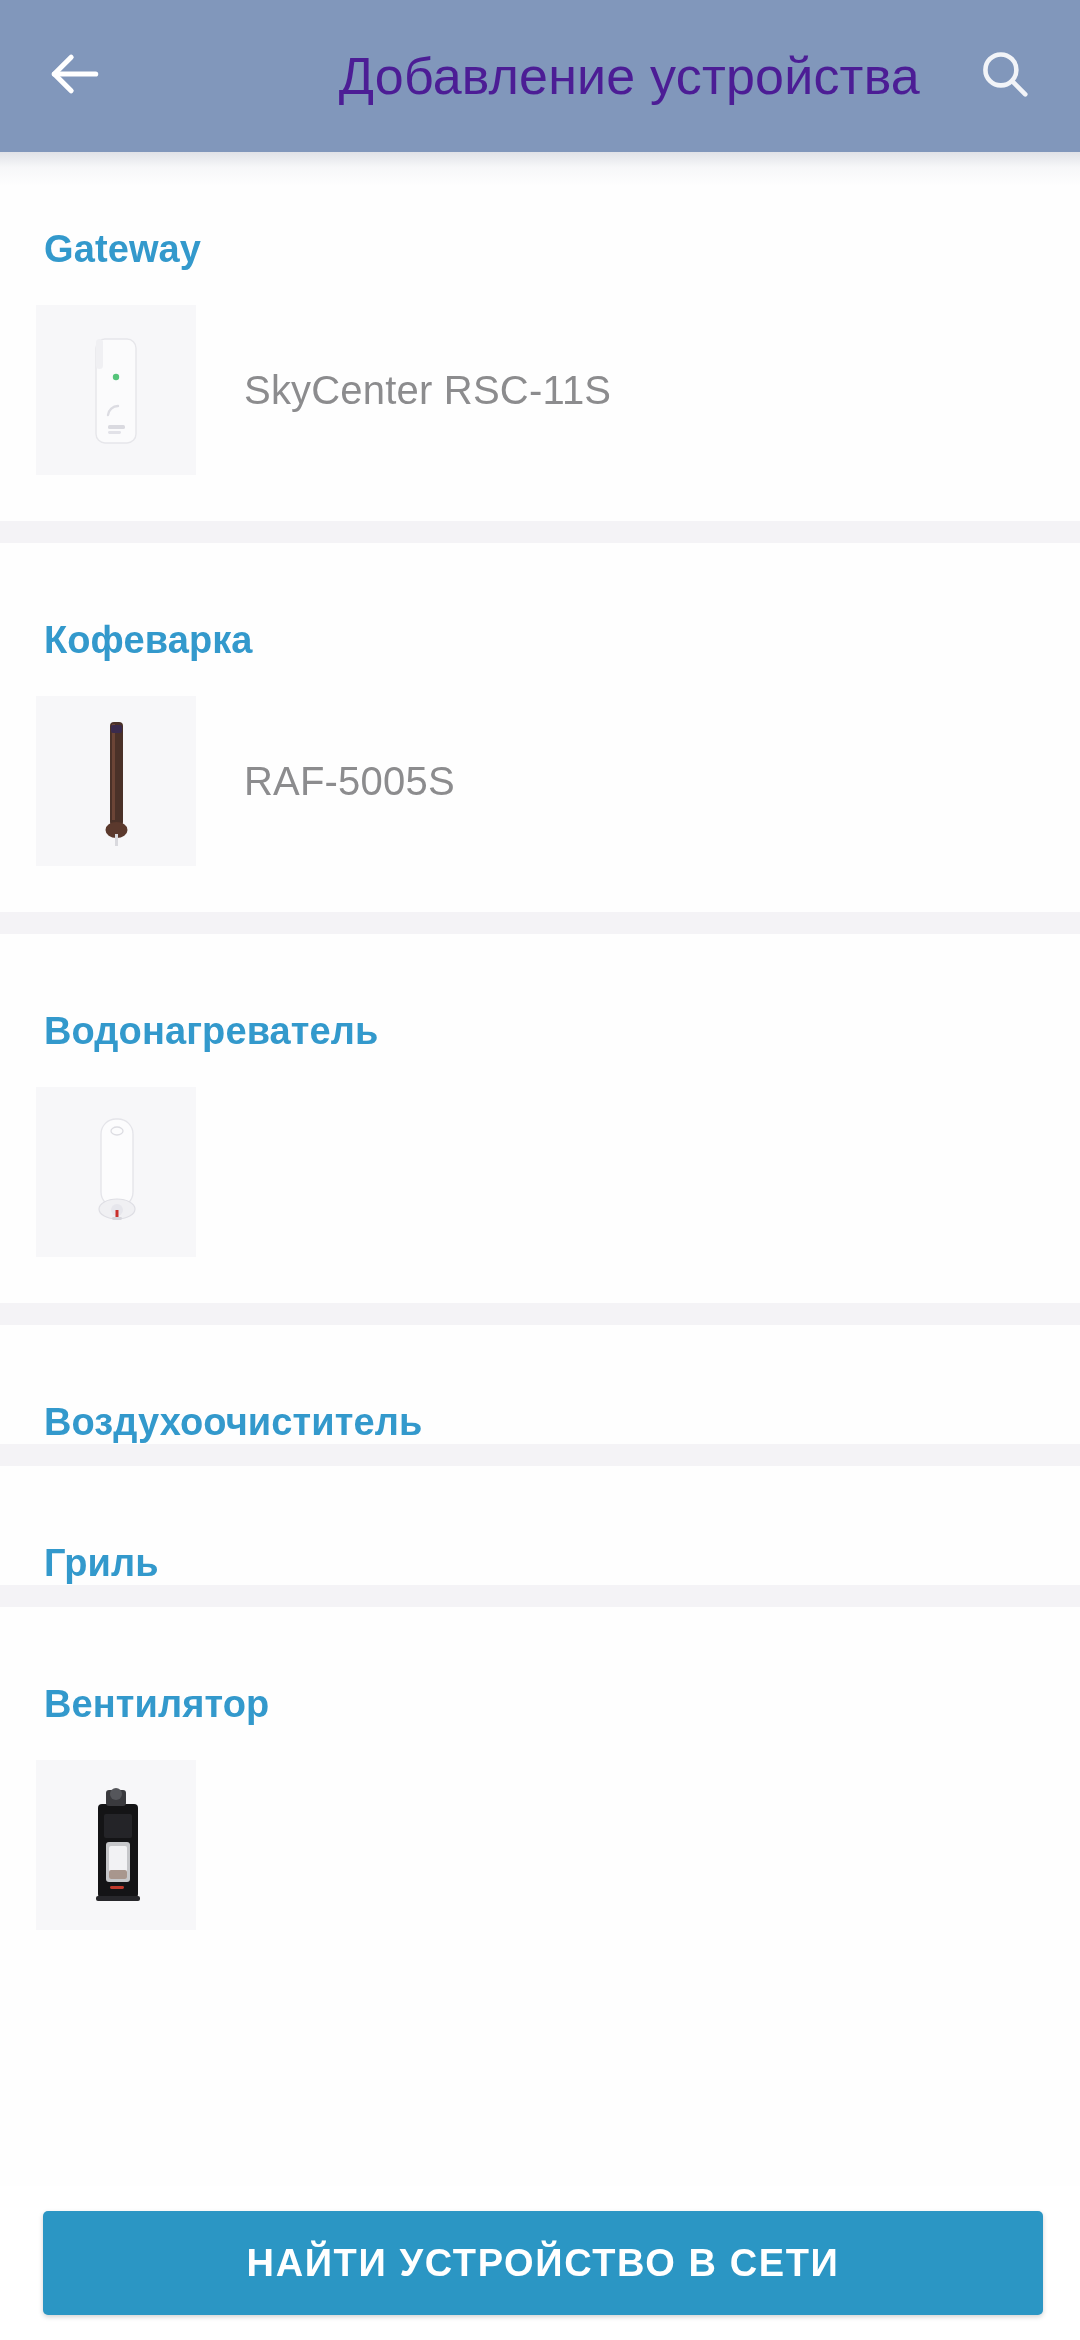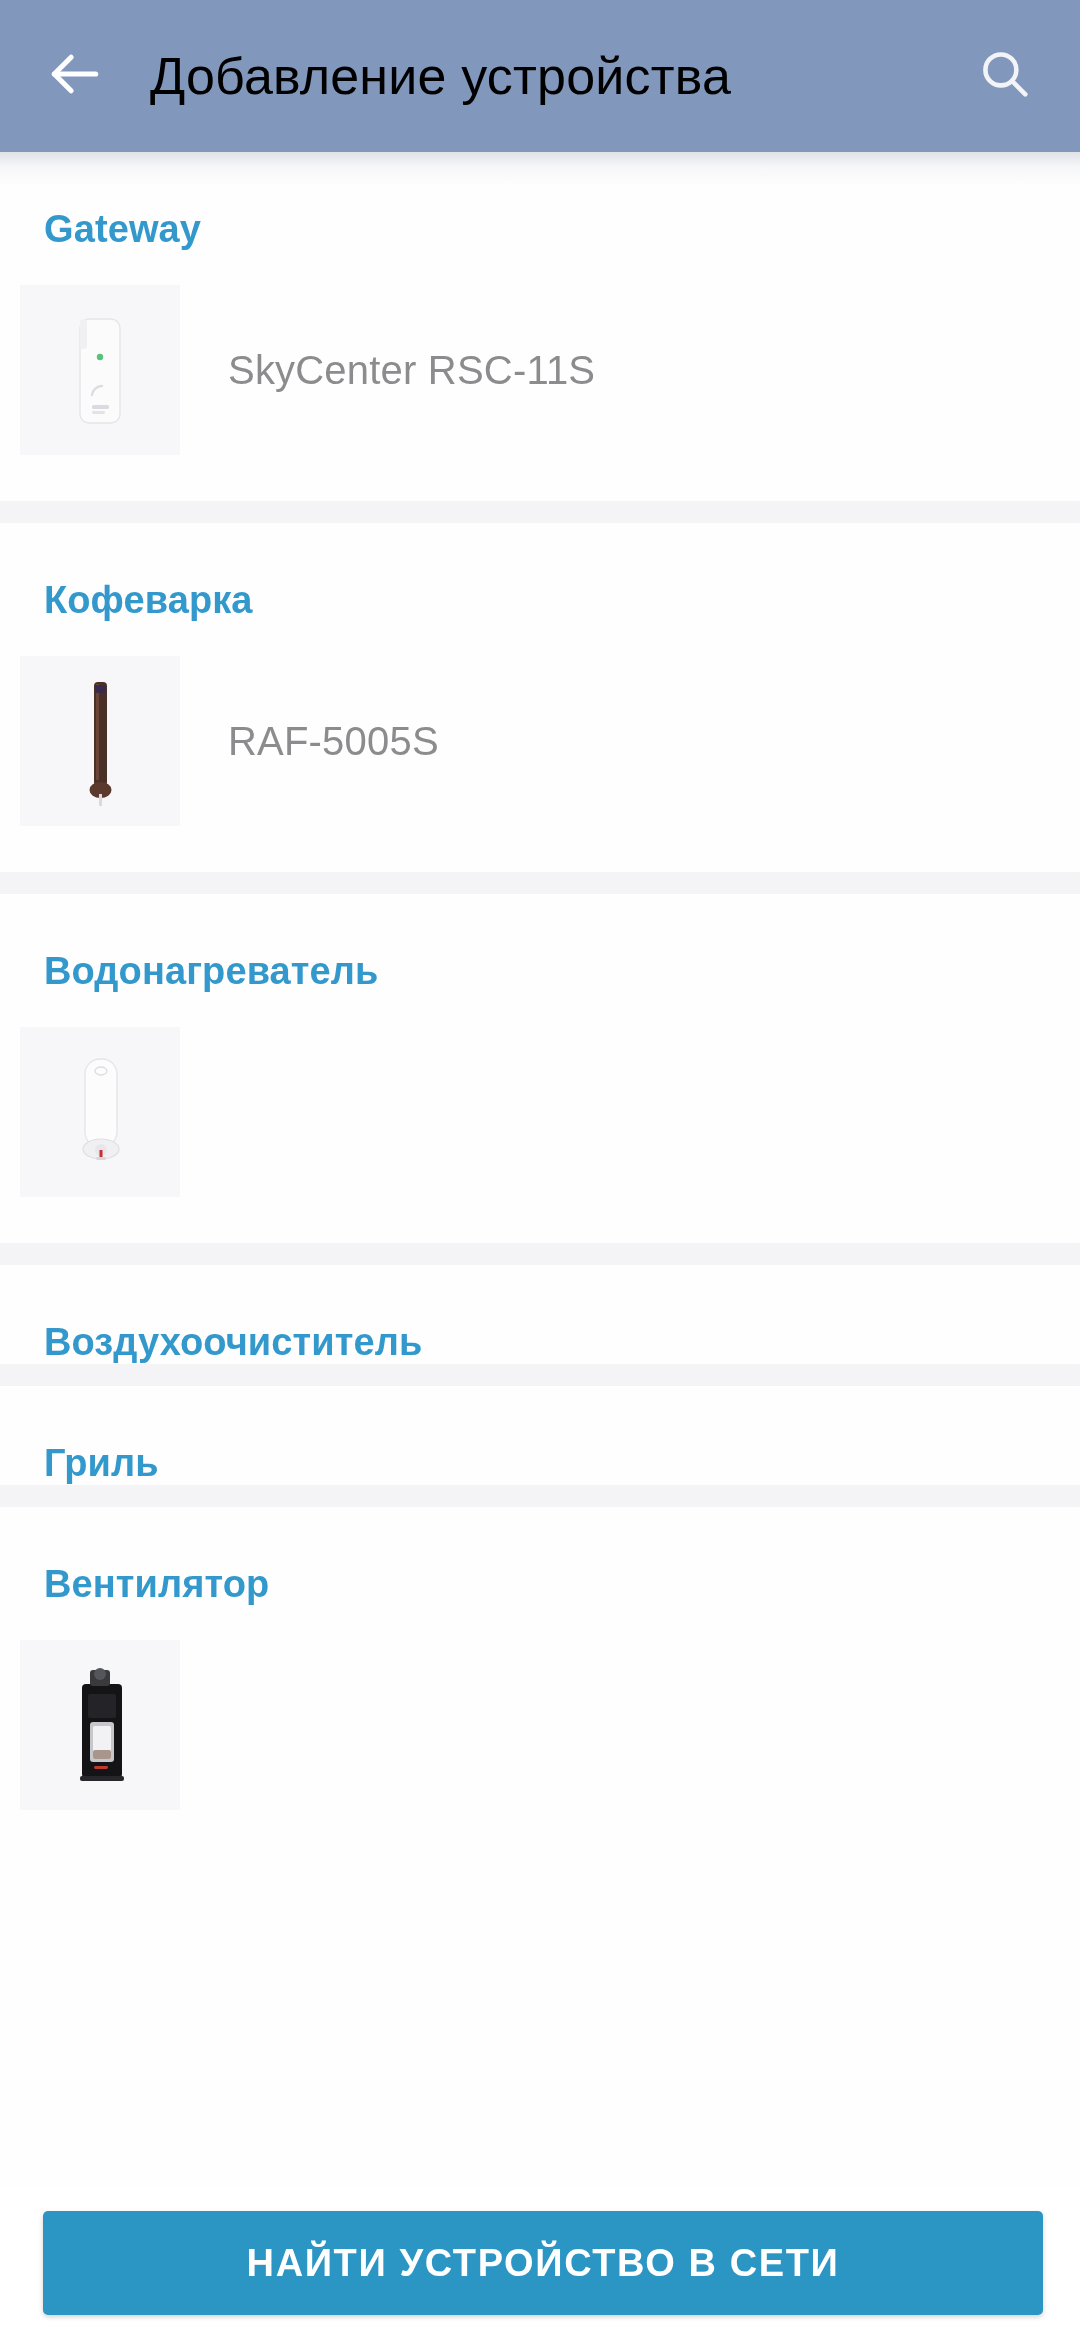--- a/index.html
+++ b/index.html
@@ -19,26 +19,26 @@
     display:flex; align-items:center;
     z-index:40;
   }
   .back-btn {
     width:150px; height:152px;
     display:flex; align-items:center; justify-content:center;
     flex:0 0 auto;
   }
   .appbar-title {
     flex:1 1 auto;
-    color:#000000;
+    color:#4c1d95;
     font-size:52px;
     font-weight:400;
     letter-spacing:0.2px;
     white-space:nowrap;
-    text-align:left;
+    text-align:right;
     padding-right:10px;
   }
   .search-btn {
     width:150px; height:152px;
     display:flex; align-items:center; justify-content:center;
     flex:0 0 auto;
   }
   .appbar-shadow {
     position:absolute; top:152px; left:0;
     width:1080px; height:34px;
@@ -51,27 +51,27 @@
     position:absolute; top:152px; left:0;
     width:1080px; height:2034px;
     overflow:hidden;
     background:#fefefe;
   }
   .section { background:#fefefe; }
   .section-title {
     color:#3399cc;
     font-size:38px;
     font-weight:700;
-    padding:56px 0 0 44px;
+    padding:76px 0 0 44px;
     letter-spacing:0.1px;
     white-space:nowrap;
   }
   .device-row {
     display:flex; align-items:center;
-    padding:34px 0 46px 20px;
+    padding:34px 0 46px 36px;
     min-height:200px;
   }
   .thumb {
     width:160px; height:170px;
     background:#f7f7f9;
     flex:0 0 auto;
     display:flex; align-items:center; justify-content:center;
     overflow:hidden;
   }
   .thumb svg { display:block; }

